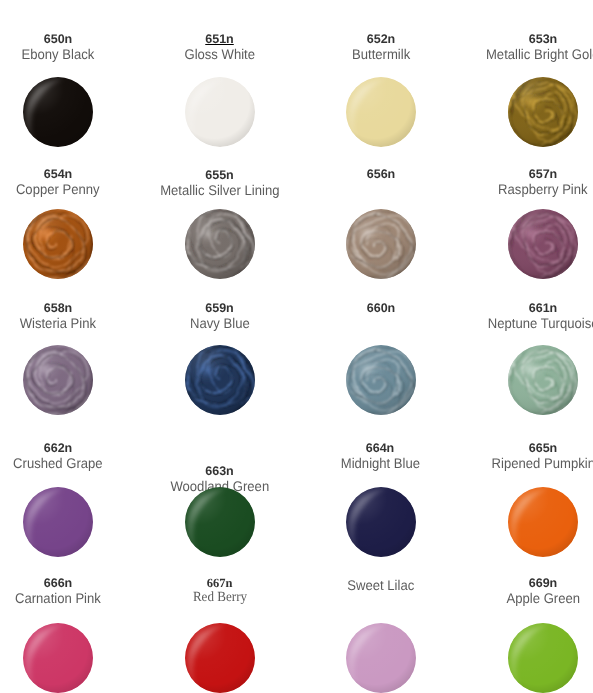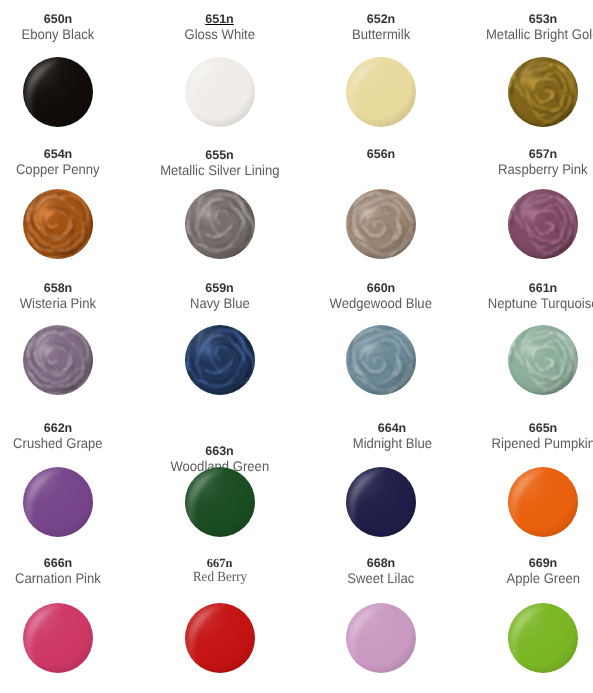--- a/index.html
+++ b/index.html
@@ -1,19 +1,19 @@
 <!DOCTYPE html>
 <html><head>
 <meta charset="utf-8">
 <title>Colour Chart</title>
 <style>
   html,body{margin:0;padding:0;background:#ffffff;}
   body{width:593px;height:693px;font-family:"Liberation Sans",sans-serif;overflow:hidden;
        -webkit-font-smoothing:antialiased;text-rendering:geometricPrecision;}
-  .grid{position:relative;width:593px;height:538px;background:#fff;}
+  .grid{position:relative;width:593px;height:538px;background:#fff;margin-top:20px;}
   .cell{position:absolute;width:200px;}
   .code{font-size:12.5px;font-weight:bold;color:#333333;text-align:center;line-height:13px;}
   .cname{font-size:14px;font-weight:400;color:#5c5c5c;text-align:center;line-height:16.6px;white-space:nowrap;}
   .cname span{display:inline-block;transform:scaleX(0.935);transform-origin:center;}
   .swatch-wrap{position:absolute;width:70px;height:70px;border-radius:50%;overflow:hidden;}
   .swatch-wrap svg{display:block;width:82px;height:82px;position:absolute;left:-6px;top:-6px;}
 </style>
 </head>
 <body>
 
@@ -459,21 +459,20 @@
               <path stroke-width="0.8699999999999999" d="M 27.0 46.8 Q 24.4 45.7 23.5 44.6 Q 22.5 43.6 21.1 42.7 Q 19.6 41.9 19.1 40.5 Q 18.6 39.0 17.7 37.5 Q 16.8 36.0 16.9 34.4 Q 17.1 32.7 17.0 30.9 Q 17.0 29.1 18.3 27.8 Q 19.5 26.6 20.6 25.3 Q 21.7 24.1 23.2 23.4 Q 24.8 22.8 26.3 22.5 Q 27.8 22.2 29.3 22.3 Q 30.8 22.3 32.2 21.8 Q 33.6 21.2 35.3 20.8 Q 37.0 20.4 38.7 20.7 Q 40.4 21.1 42.7 21.1 Q 45.1 21.0 47.5 21.7 Q 50.0 22.4 51.7 24.2 Q 53.4 26.0 54.2 28.3 Q 55.0 30.7 55.1 33.1 Q 55.2 35.6 55.2 38.1 Q 55.2 40.6 53.4 42.5 Q 51.6 44.4 50.8 46.6 Q 49.9 48.8 48.3 50.5 Q 46.7 52.3 44.6 53.2 Q 42.4 54.1 40.4 55.4 Q 38.5 56.6 36.2 57.2 Q 33.9 57.8 31.5 58.0 Q 29.1 58.2 26.9 57.3 Q 24.7 56.4 22.4 55.6 Q 20.2 54.9 18.4 53.3 Q 16.6 51.8 15.5 49.7 Q 14.4 47.6 12.2 46.1 Q 10.1 44.5 9.3 42.1 Q 8.4 39.8 6.9 37.2 Q 5.4 34.6 3.8 31.3 Q 2.3 28.0 2.3 24.3 Q 2.3 20.7 3.7 17.4 Q 5.1 14.0 7.7 11.3 Q 10.2 8.7 13.6 7.4 Q 17.1 6.2 20.8 6.8 Q 24.6 7.3 27.7 7.4 Q 30.8 7.6 33.7 8.4 Q 36.5 9.3 38.8 11.4 Q 41.0 13.5 43.6 14.2 Q 46.3 14.8 48.5 16.5 Q 50.7 18.1 53.1 19.9 Q 55.5 21.7 57.9 24.0 Q 60.3 26.3 61.9 29.3 Q 63.5 32.4 64.2 35.9 Q 65.0 39.4 63.4 42.6 Q 61.7 45.8 61.0 49.3 Q 60.3 52.8 59.1 56.4 Q 57.9 60.1 55.4 63.0 Q 52.8 65.9 49.7 68.5 Q 46.6 71.1 42.9 72.9 Q 39.1 74.7 35.0 76.3 Q 30.8 78.0 26.5 77.1 Q 22.2 76.1 18.2 74.7 Q 14.1 73.2 11.1 70.0 Q 8.2 66.8 6.7 62.7 Q 5.2 58.7 3.9 55.3 Q 2.6 51.9 2.7 48.3 L 2.8 44.7"></path>
             </g>
           </g>
           <ellipse cx="24" cy="26" rx="14" ry="11" fill="url(#sg9)" filter="url(#sb9)"></ellipse>
           <rect x="-6" y="-6" width="82" height="82" fill="url(#rg9)"></rect>
         </g>
       </svg>
     </div>
     <div class="cell" style="left: 281px; top: 281.9px;">
       <div class="code">660n</div>
-      <div class="cname"><span>Wedgewood Blue</span></div>
     </div>
     <div class="swatch-wrap" style="left: 346px; top: 325.4px;">
       <svg width="82" height="82" viewBox="-6 -6 82 82">
         <defs>
           <radialGradient id="rg10" cx="30%" cy="24%" r="82%">
             <stop offset="0%" stop-color="#ffffff" stop-opacity="0.12"></stop>
             <stop offset="40%" stop-color="#ffffff" stop-opacity="0.01"></stop>
             <stop offset="72%" stop-color="#000000" stop-opacity="0.05"></stop>
             <stop offset="90%" stop-color="#000000" stop-opacity="0.2"></stop>
             <stop offset="100%" stop-color="#000000" stop-opacity="0.52"></stop>
@@ -627,21 +626,21 @@
           </filter>
         </defs>
         <g clip-path="url(#cp13)">
           <rect x="-6" y="-6" width="82" height="82" fill="#1a4c21"></rect>
           <rect x="-6" y="-6" width="82" height="82" fill="url(#rg13)"></rect>
           <circle cx="35" cy="35" r="35" fill="url(#rim13)"></circle>
           <path d="M 2.5 42 C 1.5 20, 19 2.5, 41 1.5 C 28 7, 13.5 20, 9.5 38 C 7 50, 9 61, 15 69 C 7 62, 2.5 52, 2.5 42 Z" fill="url(#lg13)" filter="url(#bl13)"></path>
         </g>
       </svg>
     </div>
-    <div class="cell" style="left: 292px; top: 421.6px;">
+    <div class="cell" style="left: 280px; top: 421.6px;">
       <div class="code">664n</div>
       <div class="cname"><span>Midnight Blue</span></div>
     </div>
     <div class="swatch-wrap" style="left: 346px; top: 466.5px;">
       <svg width="82" height="82" viewBox="-6 -6 82 82">
         <defs>
           <radialGradient id="rg14" cx="26%" cy="22%" r="62%">
             <stop offset="0%" stop-color="#ffffff" stop-opacity="0.14"></stop>
             <stop offset="50%" stop-color="#ffffff" stop-opacity="0.02"></stop>
             <stop offset="100%" stop-color="#ffffff" stop-opacity="0"></stop>
@@ -776,21 +775,20 @@
         </defs>
         <g clip-path="url(#cp17)">
           <rect x="-6" y="-6" width="82" height="82" fill="#c41212"></rect>
           <rect x="-6" y="-6" width="82" height="82" fill="url(#rg17)"></rect>
           <circle cx="35" cy="35" r="35" fill="url(#rim17)"></circle>
           <path d="M 2.5 42 C 1.5 20, 19 2.5, 41 1.5 C 28 7, 13.5 20, 9.5 38 C 7 50, 9 61, 15 69 C 7 62, 2.5 52, 2.5 42 Z" fill="url(#lg17)" filter="url(#bl17)"></path>
         </g>
       </svg>
     </div>
     <div class="cell" style="left: 281px; top: 557.3px;">
-      <div class="code">668n</div>
       <div class="cname"><span>Sweet Lilac</span></div>
     </div>
     <div class="swatch-wrap" style="left: 346px; top: 602.7px;">
       <svg width="82" height="82" viewBox="-6 -6 82 82">
         <defs>
           <radialGradient id="rg18" cx="26%" cy="22%" r="62%">
             <stop offset="0%" stop-color="#ffffff" stop-opacity="0.14"></stop>
             <stop offset="50%" stop-color="#ffffff" stop-opacity="0.02"></stop>
             <stop offset="100%" stop-color="#ffffff" stop-opacity="0"></stop>
           </radialGradient>

